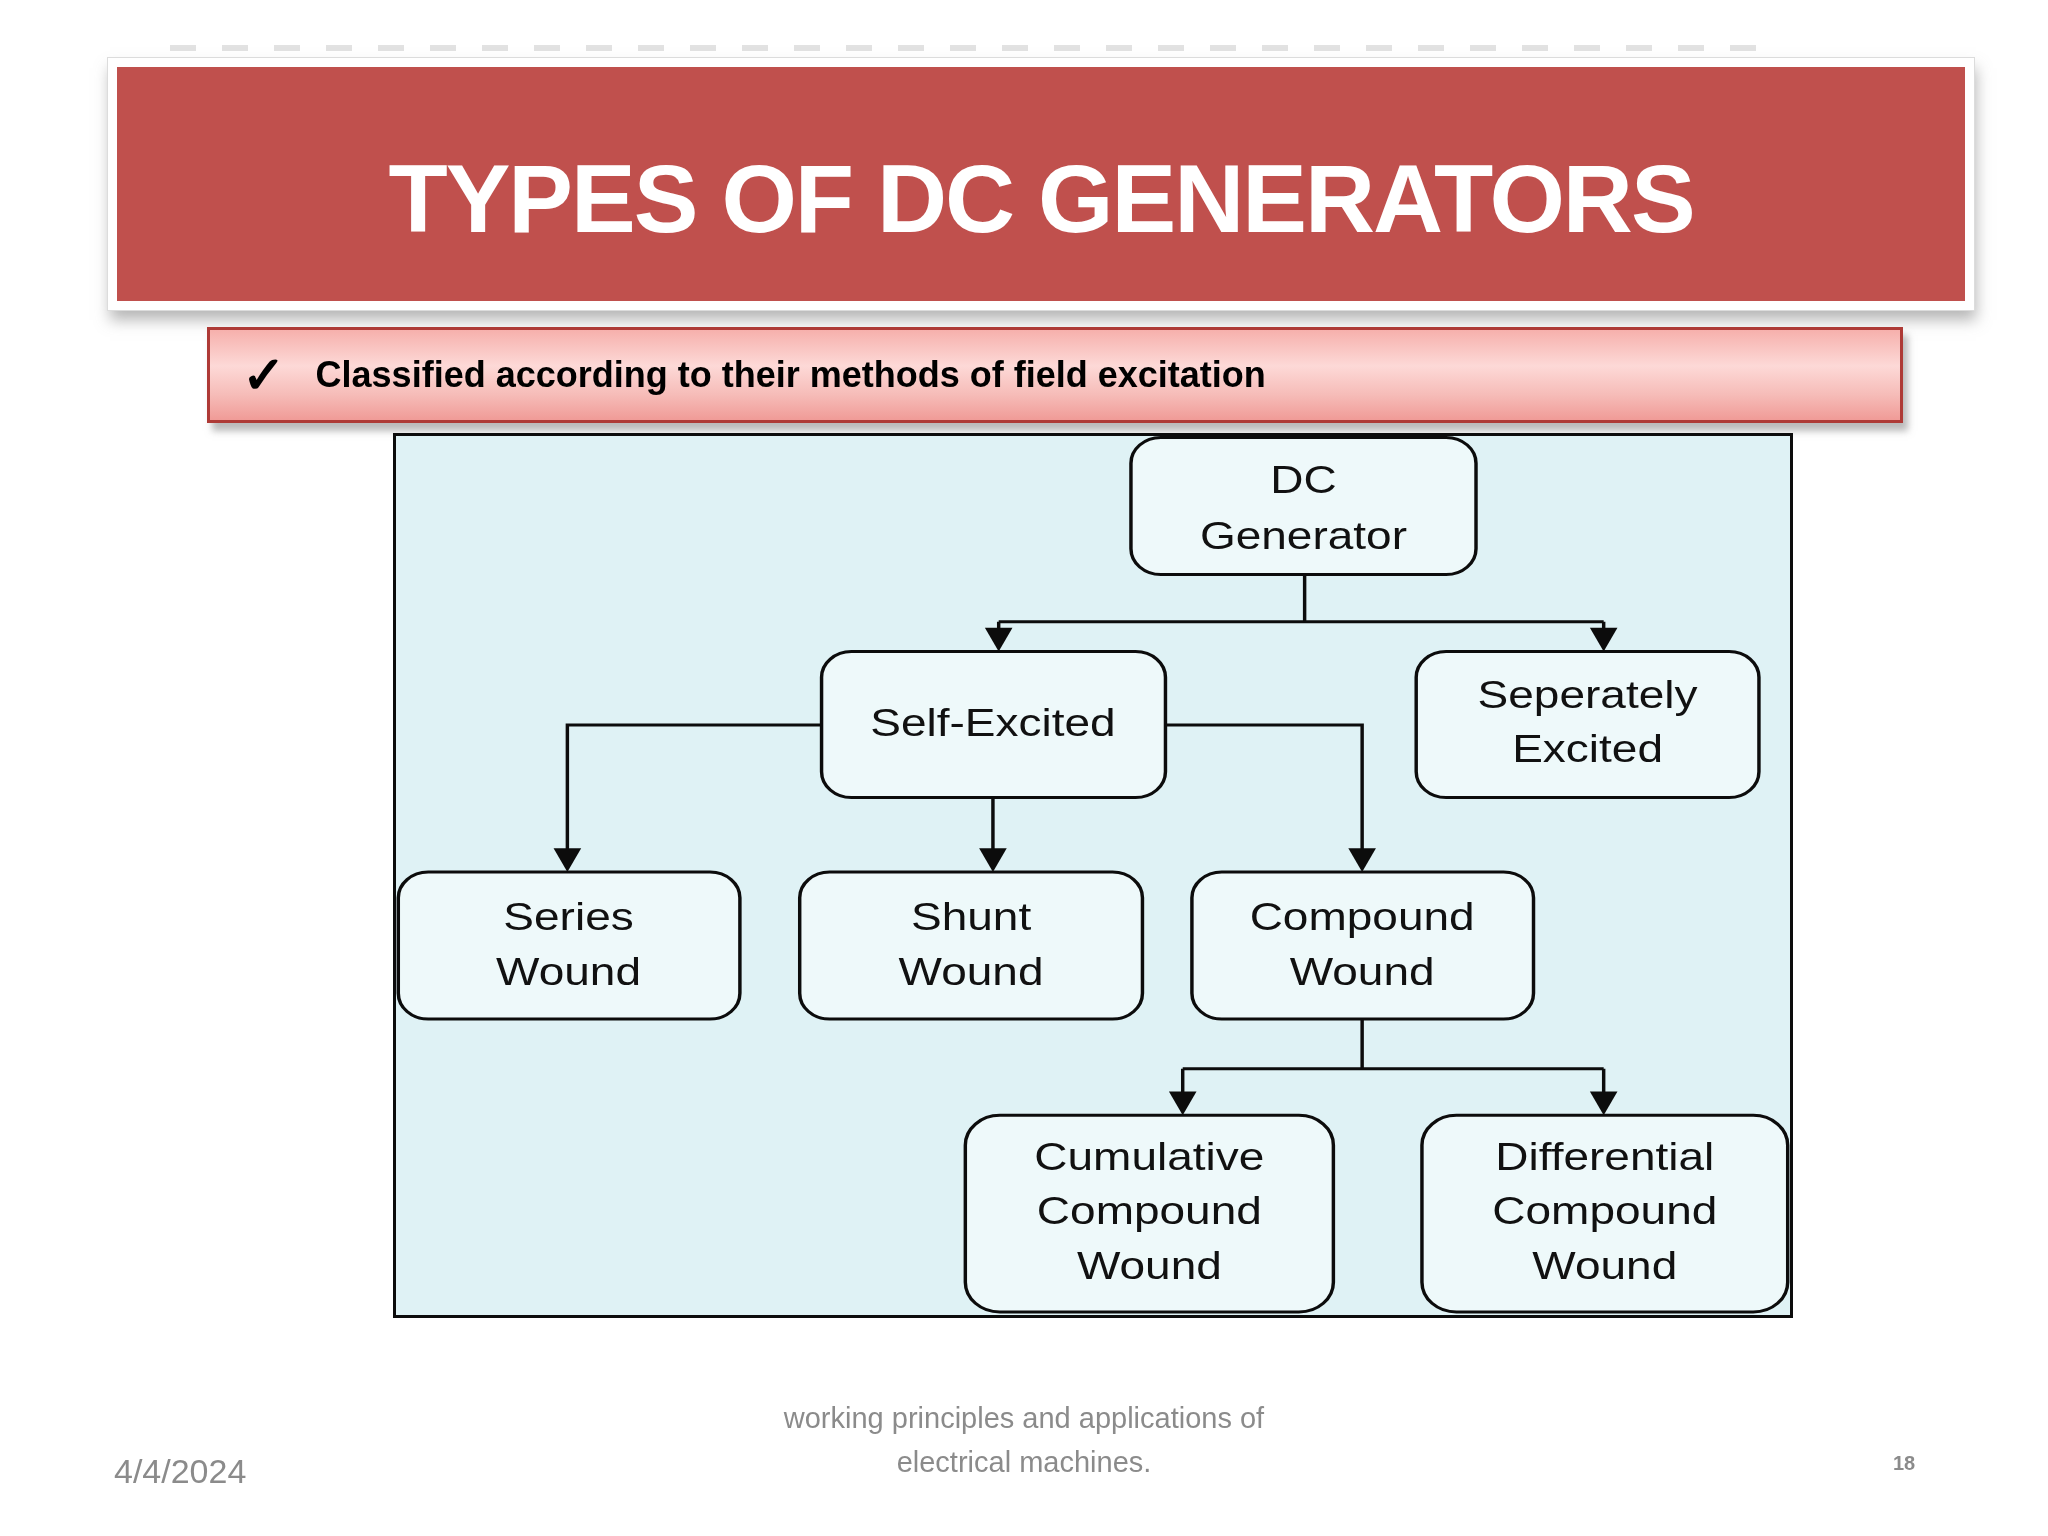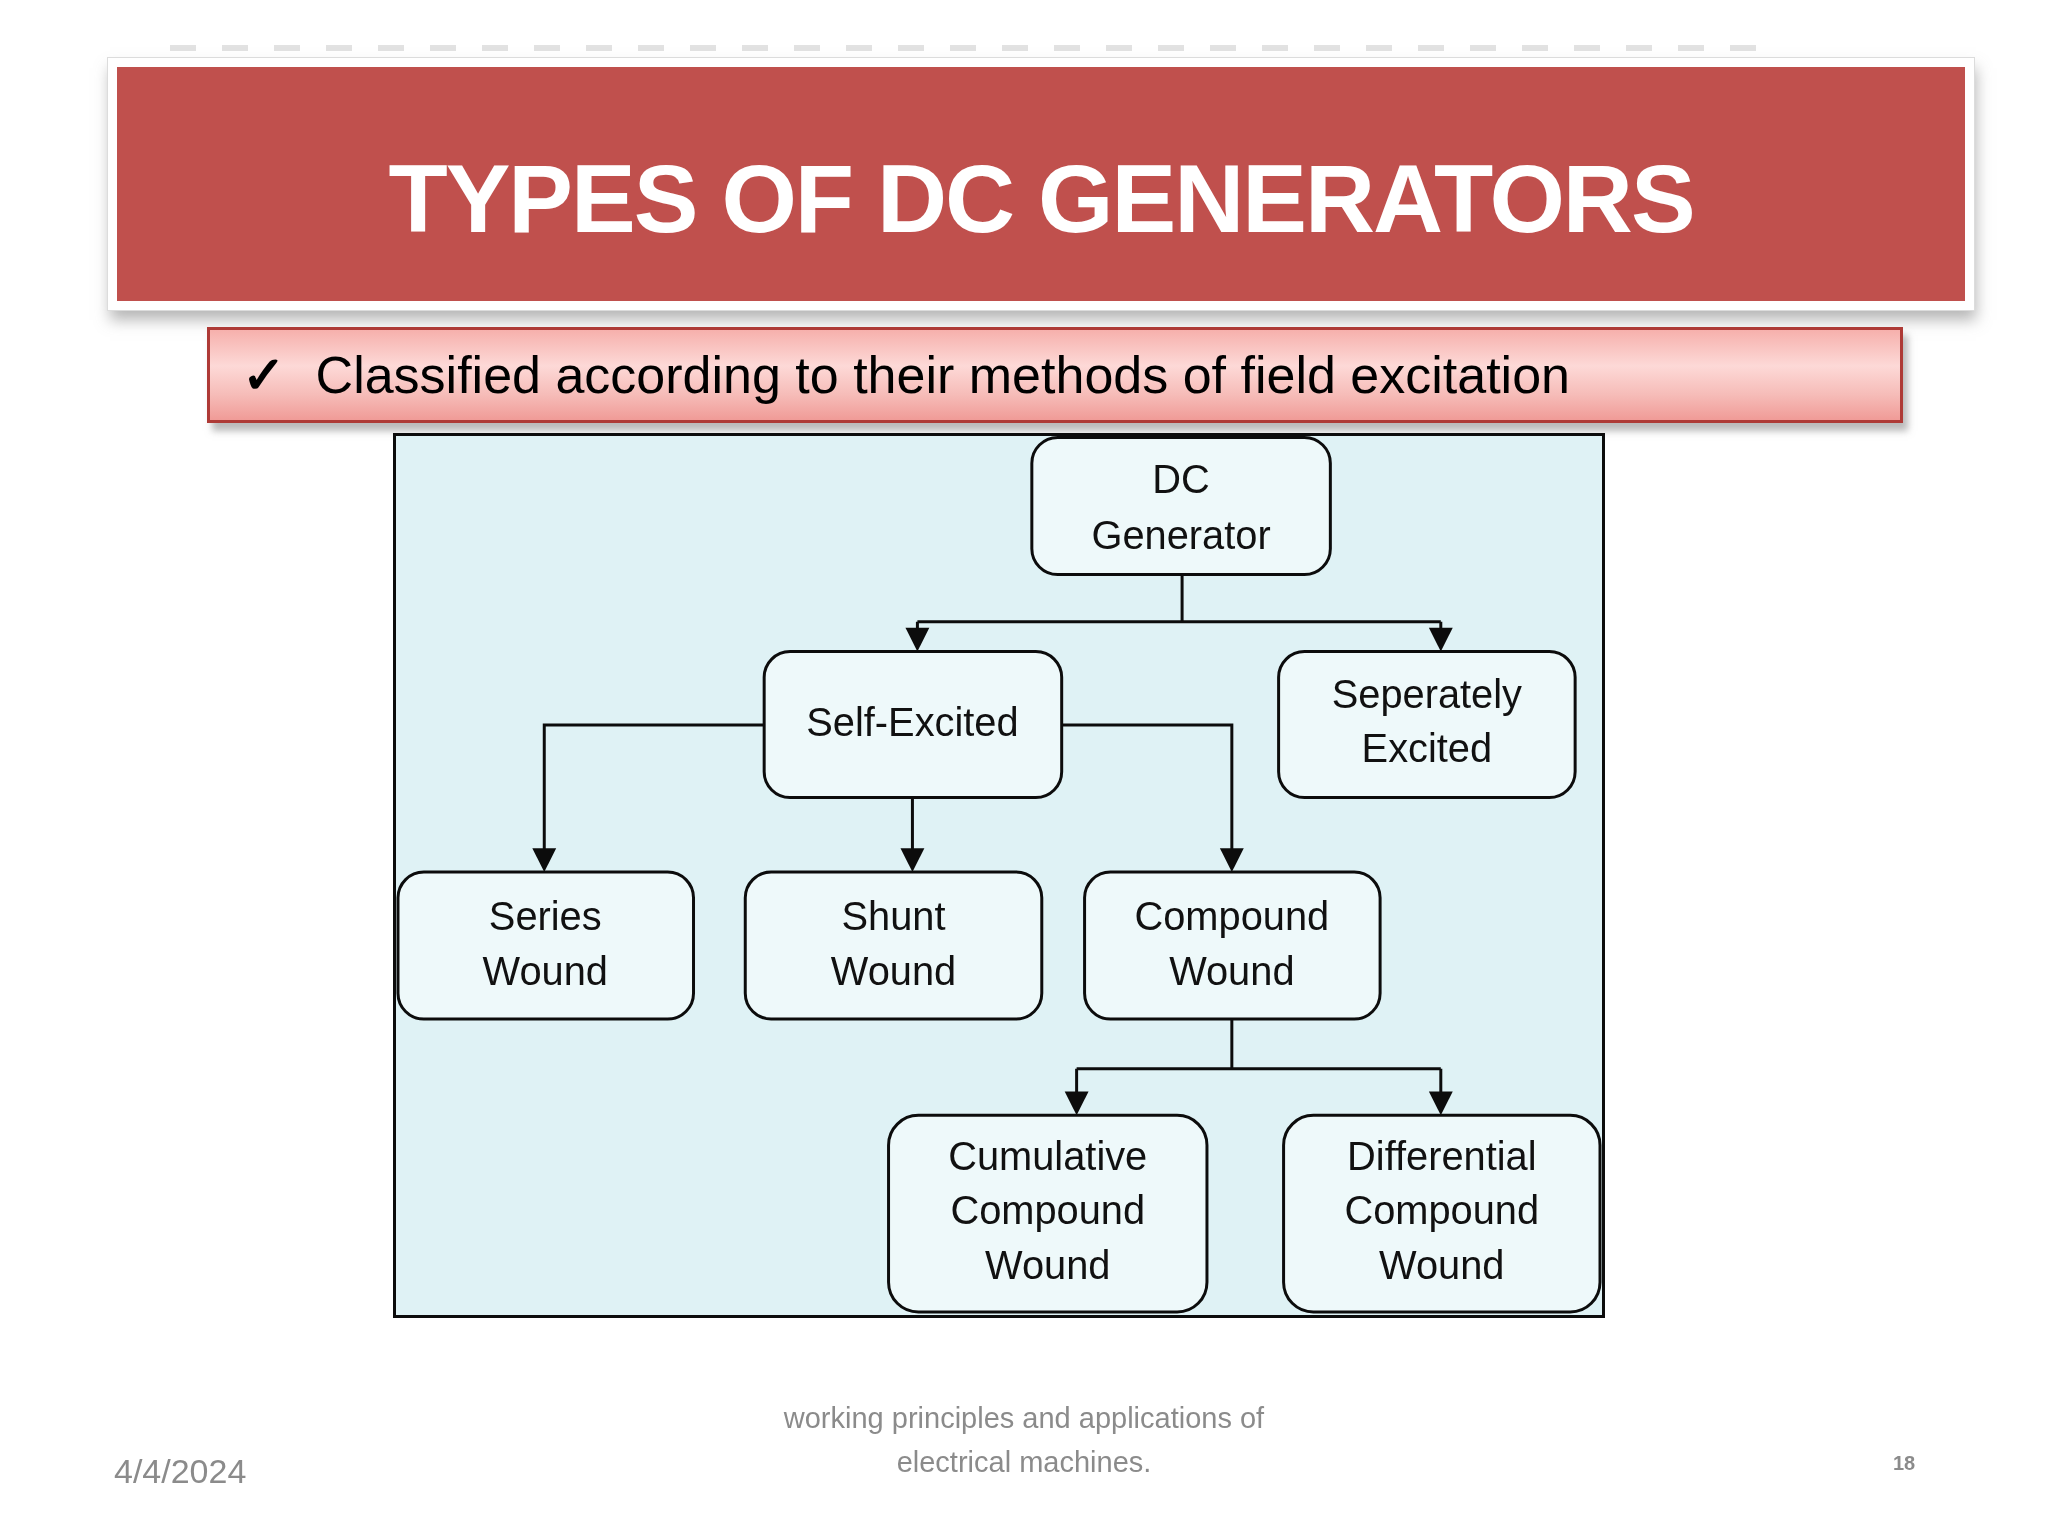--- a/index.html
+++ b/index.html
@@ -32,24 +32,24 @@
     background:linear-gradient(180deg,#f6b0ac 0%,var(--subtitle-bg-light,#fdd9d7) 40%,#f6bcb8 72%,var(--subtitle-bg-dark,#f09b97) 100%);
     border:3px solid var(--subtitle-border,#ae3a36);
     box-shadow:5px 8px 7px rgba(140,140,140,0.6);
     display:flex;align-items:center;
     padding-left:32px;
   }
   .sub-banner .check{
     font-size:52px;color:var(--subtitle-text,#000);font-weight:bold;margin-right:30px;line-height:1;
   }
   .sub-banner .sub-text{
-    font-size:52px;font-weight:normal;color:var(--subtitle-text,#000);letter-spacing:0px;white-space:nowrap;
+    font-size:36px;font-weight:bold;color:var(--subtitle-text,#000);letter-spacing:0px;white-space:nowrap;
   }
   .diagram{
-    position:absolute;left:393px;top:433px;width:1212px;height:885px;
+    position:absolute;left:393px;top:433px;width:1400px;height:885px;
     box-sizing:border-box;
     background:var(--diagram-bg,#dff2f5);
     border:3px solid var(--diagram-line,#0c0c0c);
   }
   .diagram svg{position:absolute;left:0;top:0;width:100%;height:100%;}
   .node{fill:var(--node-fill,#eef9fa);stroke:var(--diagram-line,#0c0c0c);stroke-width:3px;}
   .edge{stroke:var(--diagram-line,#0c0c0c);stroke-width:3px;fill:none;}
   .arrow{fill:var(--diagram-line,#0c0c0c);stroke:none;}
   .diagram text{
     font-family:"Liberation Sans", sans-serif;font-size:40px;fill:#111;

